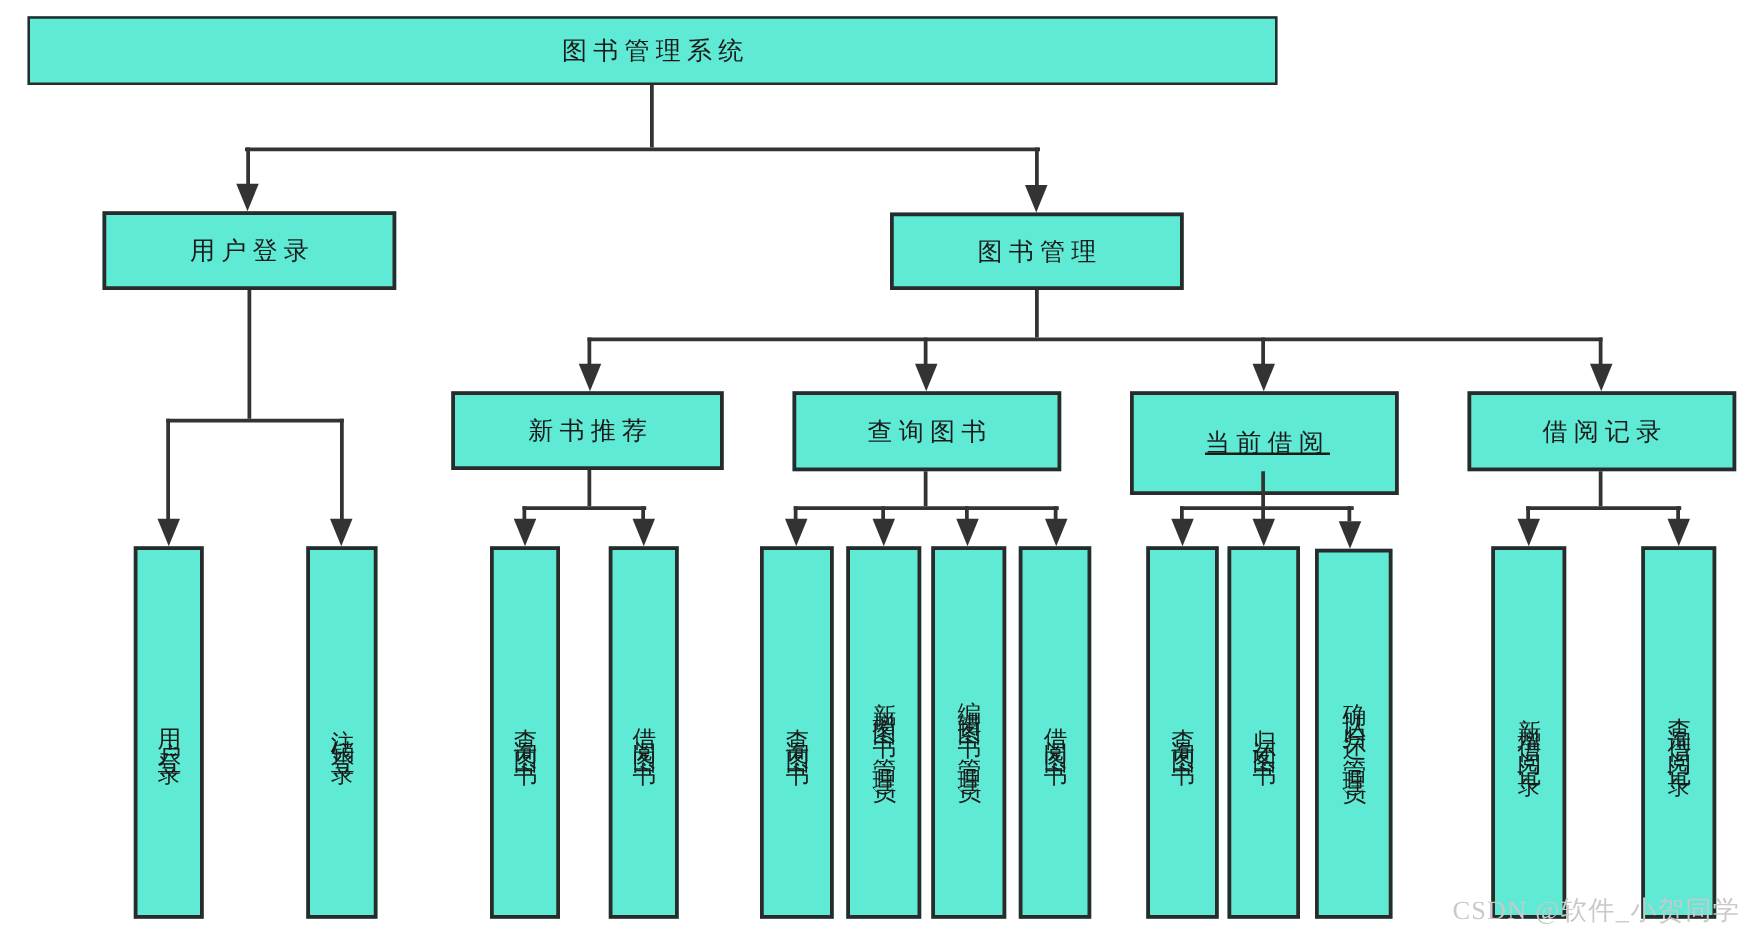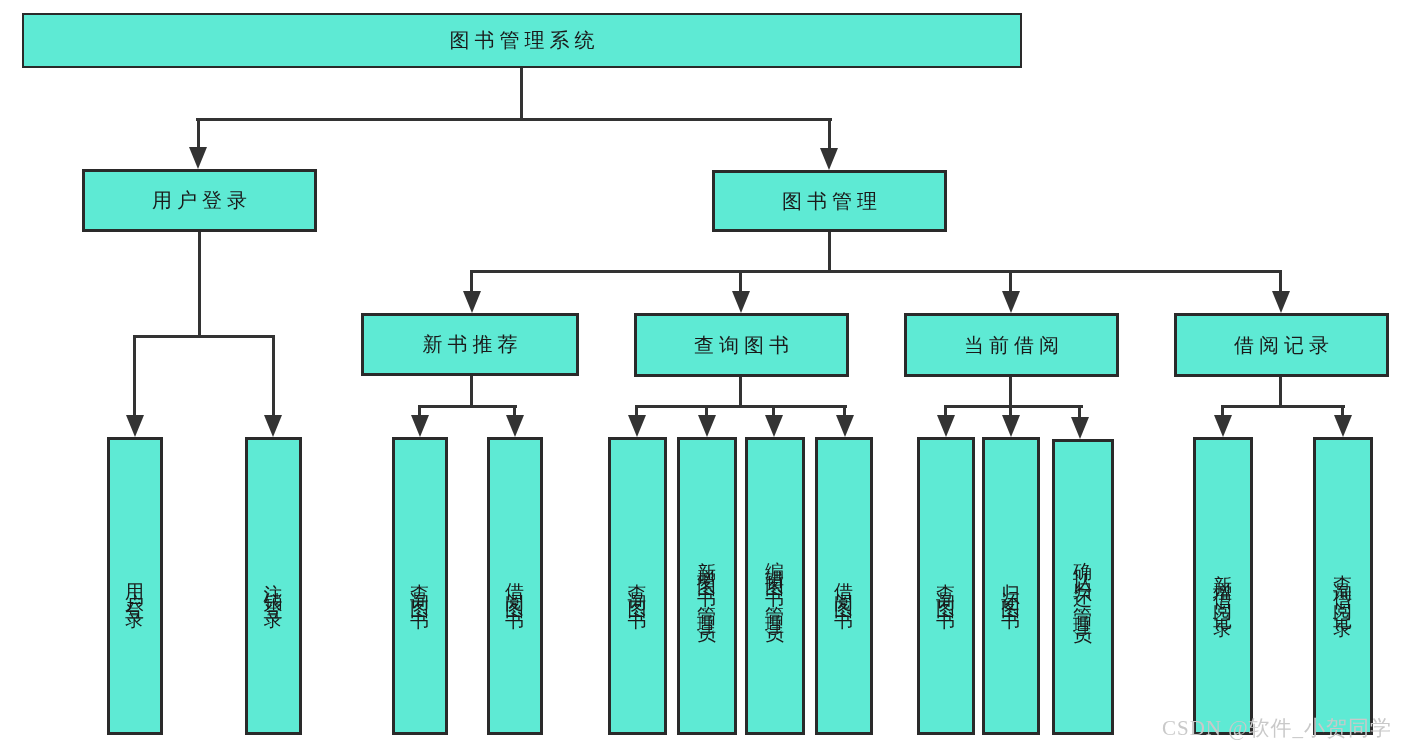--- a/index.html
+++ b/index.html
@@ -52,21 +52,21 @@
   </div>
 
   <div class="node node-h" style="left:361px;top:313px;width:218px;height:63px;">
     <span>新书推荐</span>
   </div>
 
   <div class="node node-h" style="left:634px;top:313px;width:215px;height:64px;">
     <span>查询图书</span>
   </div>
 
-  <div class="node node-h" style="left:904px;top:313px;width:215px;height:64px;">
+  <div class="node node-h" style="left:904px;top:313px;width:215px;height:83px;text-decoration:underline;">
     <span>当前借阅</span>
   </div>
 
   <div class="node node-h" style="left:1174px;top:313px;width:215px;height:64px;">
     <span>借阅记录</span>
   </div>
 
   <div class="node node-v" style="left:107px;top:437px;width:56px;height:298px;">
     <span>用户登录</span>
   </div>

